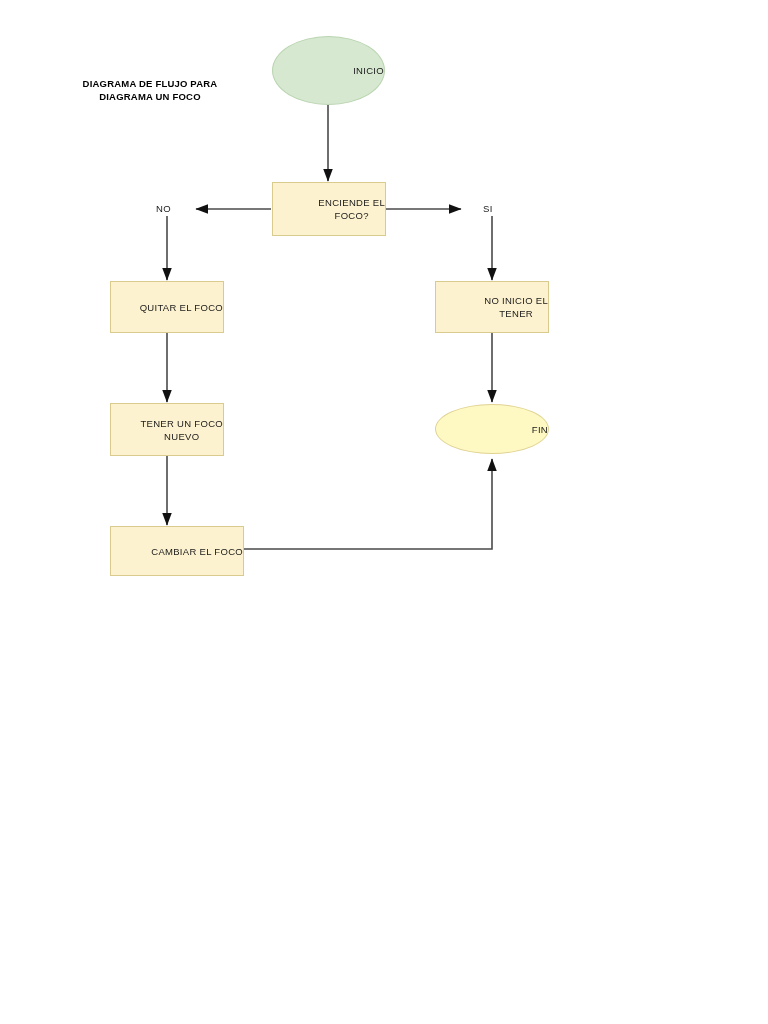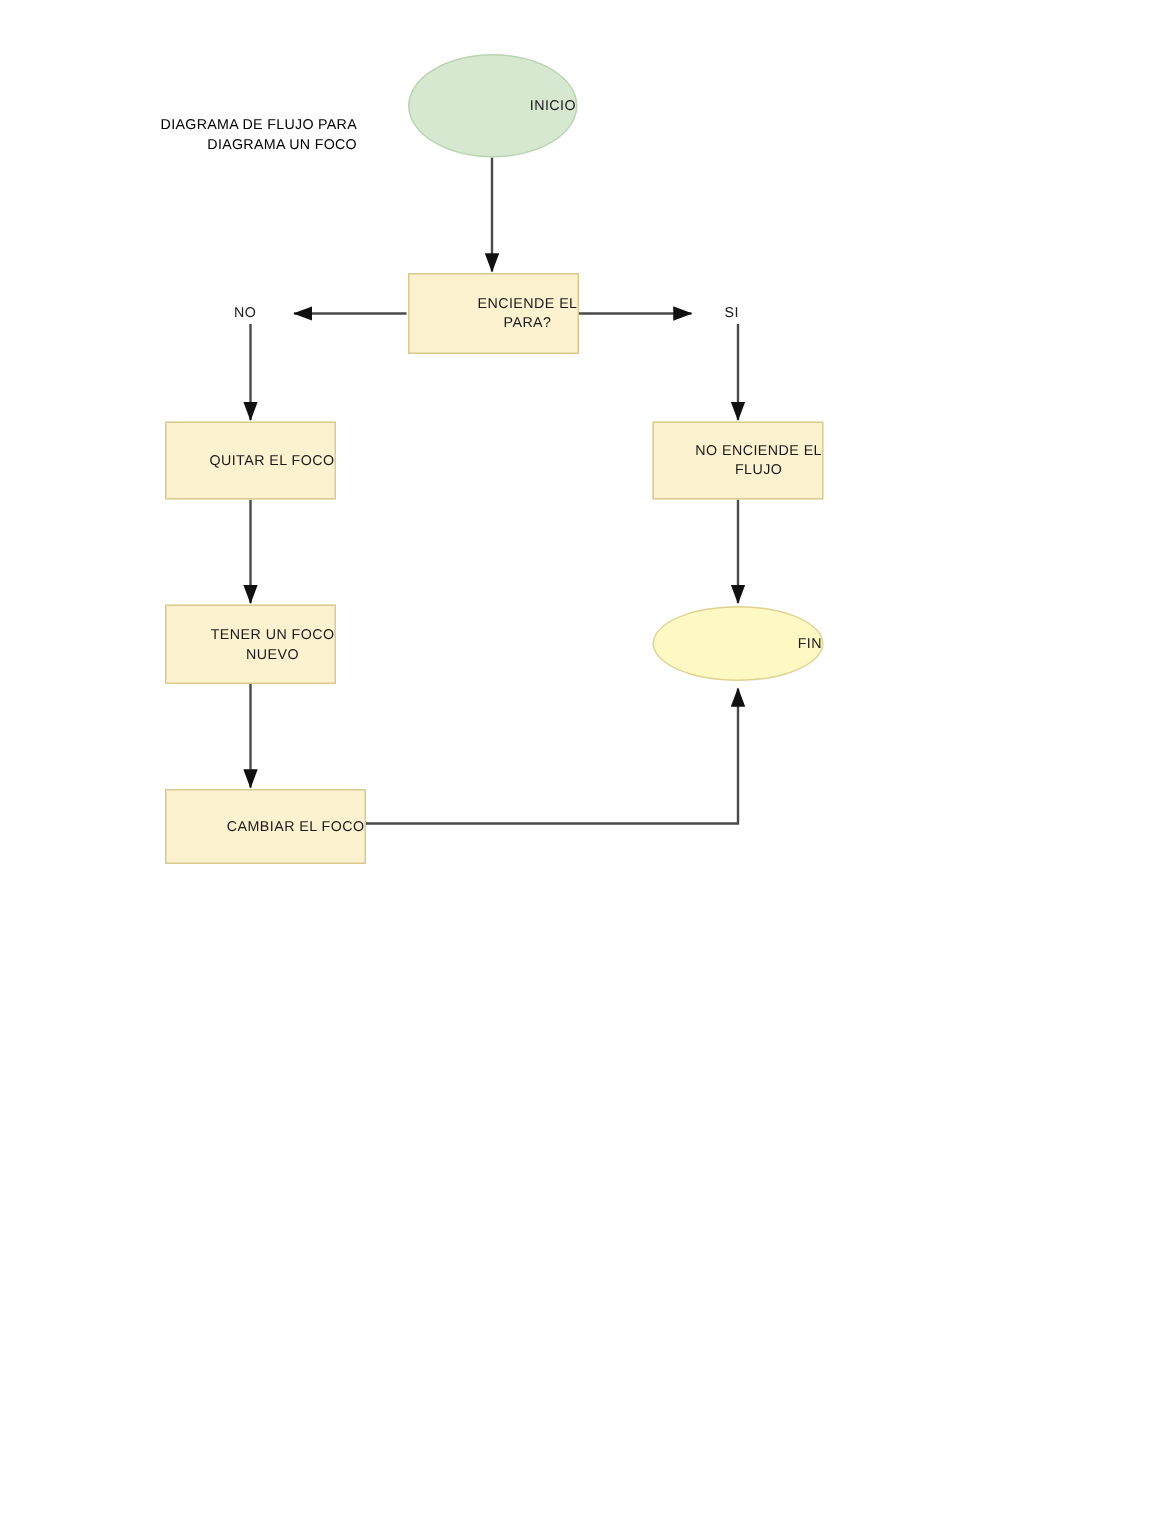--- a/index.html
+++ b/index.html
@@ -55,23 +55,23 @@
     color: #1a1a1a;
     letter-spacing: 0.3px;
     z-index: 3;
     white-space: nowrap;
   }
   #diagram-title {
     position: absolute;
     left: 62px;
     top: 78px;
     width: 176px;
-    text-align: right;
+    text-align: center;
     font-size: 9.5px;
-    font-weight: normal;
+    font-weight: bold;
     line-height: 12.5px;
     color: #000000;
     letter-spacing: 0.2px;
     z-index: 4;
   }
   svg.connectors {
     position: absolute;
     left: 0;
     top: 0;
     width: 768px;
@@ -115,21 +115,21 @@
     <div>DIAGRAMA UN FOCO</div>
   </div>
 
   <div class="node term term-start" style="left:272px; top:36px; width:113px; height:69px;">
     <span>INICIO</span>
   </div>
 
   <div class="node proc" style="left:272px; top:182px; width:114px; height:54px;">
     <span>
       <span>ENCIENDE EL</span><br>
-      <span>PARA?</span>
+      <span>FOCO?</span>
     </span>
   </div>
 
   <div class="edge-label" style="left:156px; top:203px;">
     <span>NO</span>
   </div>
 
   <div class="edge-label" style="left:483px; top:203px;">
     <span>SI</span>
   </div>
@@ -144,22 +144,22 @@
       <span>NUEVO</span>
     </span>
   </div>
 
   <div class="node proc" style="left:110px; top:526px; width:134px; height:50px;">
     <span>CAMBIAR EL FOCO</span>
   </div>
 
   <div class="node proc" style="left:435px; top:281px; width:114px; height:52px;">
     <span>
-      <span>NO ENCIENDE EL</span><br>
-      <span>FLUJO</span>
+      <span>NO INICIO EL</span><br>
+      <span>TENER</span>
     </span>
   </div>
 
   <div class="node term term-end" style="left:435px; top:404px; width:114px; height:50px;">
     <span>FIN</span>
   </div>
 
 </div>
 
 </body></html>

